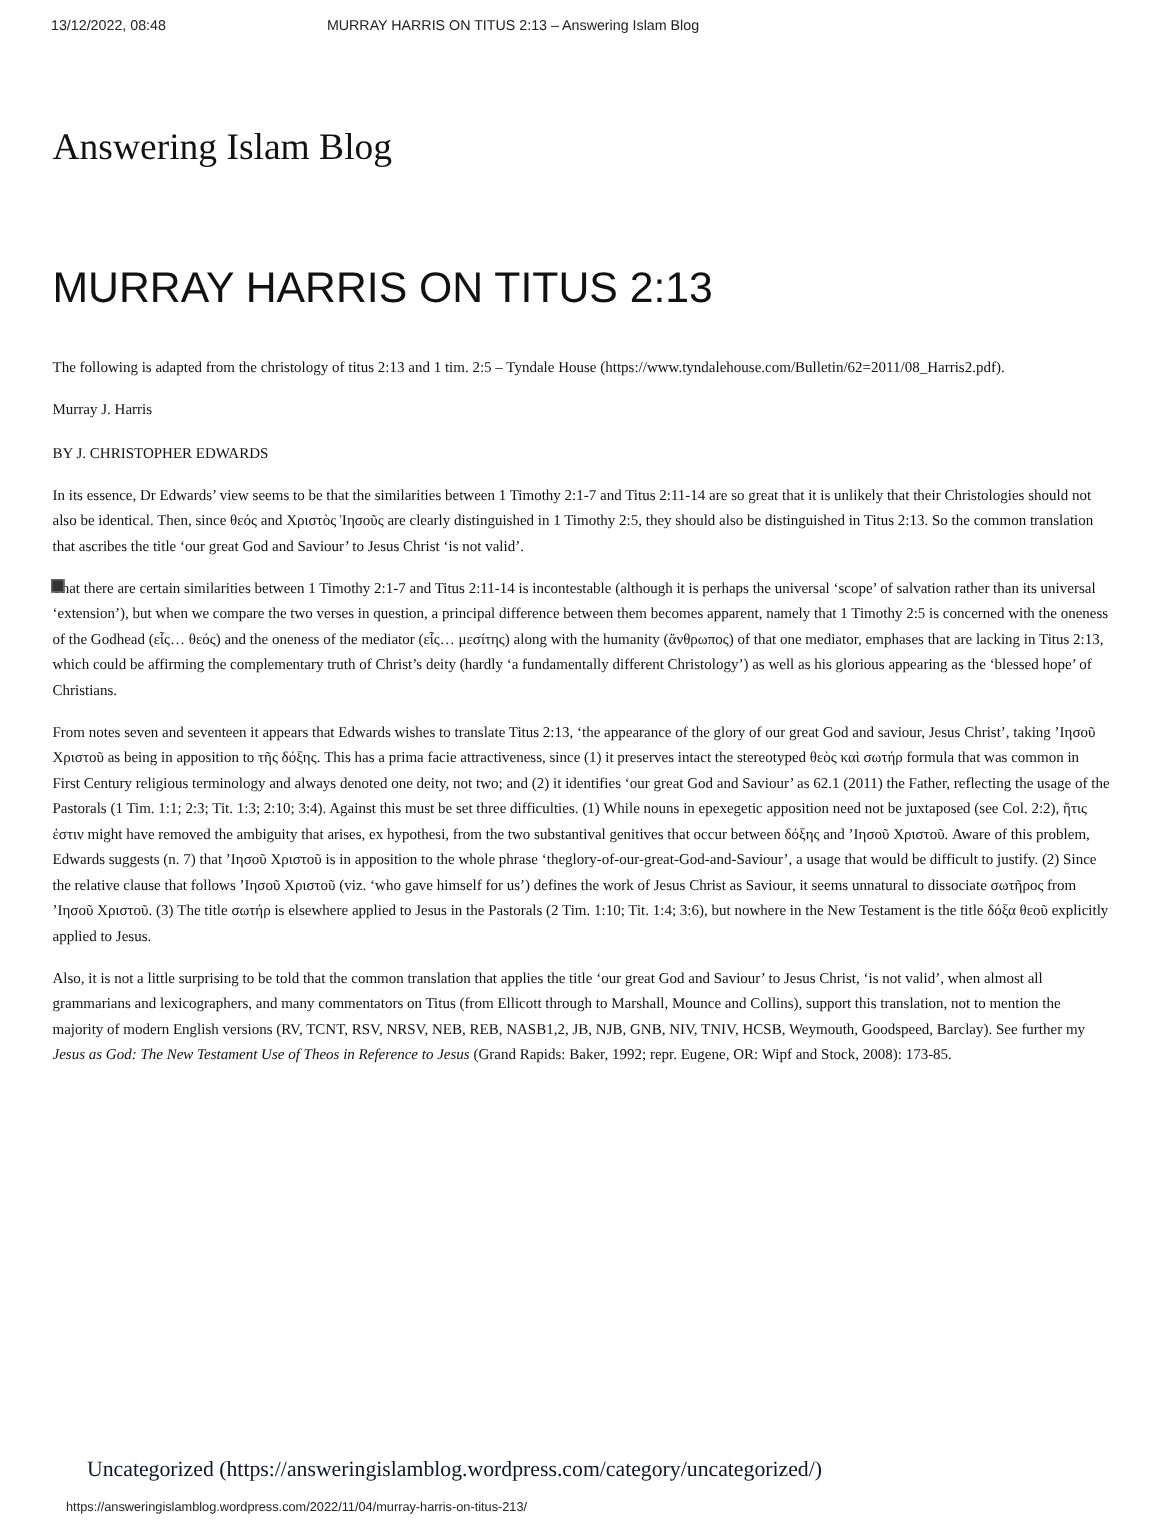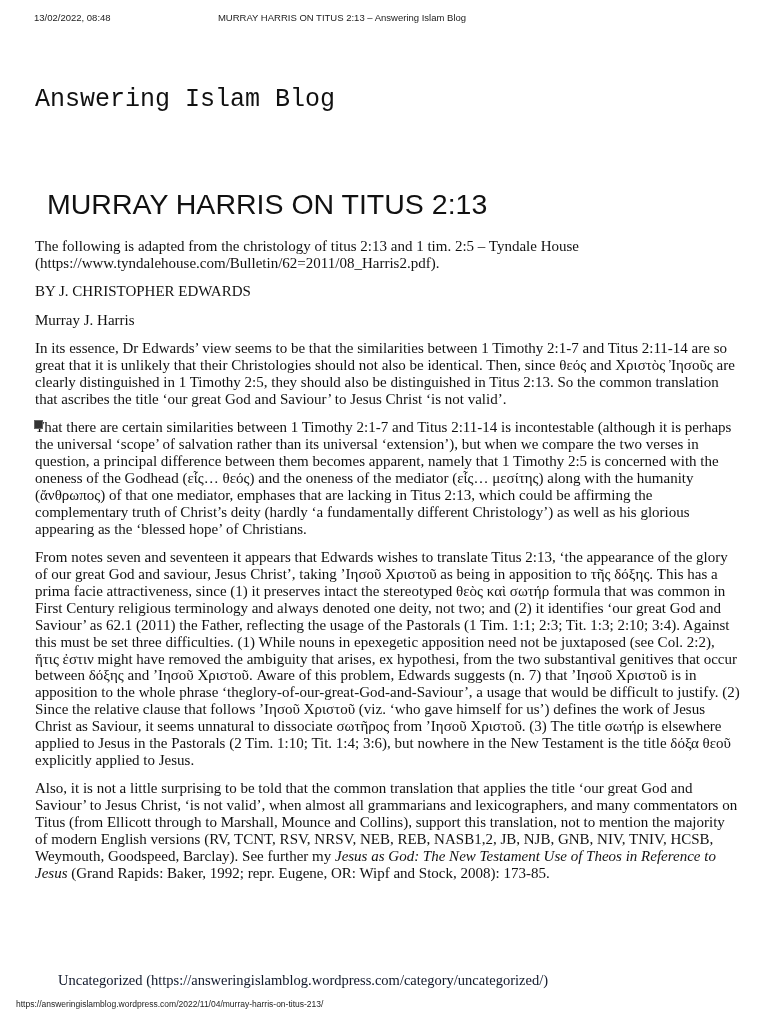--- a/index.html
+++ b/index.html
@@ -5,64 +5,64 @@
   html, body { margin: 0; padding: 0; background: #ffffff; }
   body { width: 768px; height: 1024px; position: relative; overflow: hidden; color: #111; }
   .print-header {
     position: absolute; top: 12px; left: 0; width: 768px; height: 14px;
     font-family: "Liberation Sans", sans-serif; font-size: 9.5px; color: #222;
   }
   .print-header .date { position: absolute; left: 34px; top: 0; }
   .print-header .title { position: absolute; left: 0; width: 684px; text-align: center; top: 0; }
   .blog-title {
     position: absolute; left: 35px; top: 85px;
-    font-family: Liberation Mono, monospace; font-size: 25px; color: #111; margin: 0; font-weight: normal;
+    font-family: Liberation Serif, serif; font-size: 25px; color: #111; margin: 0; font-weight: normal;
   }
   .post-title {
     position: absolute; left: 35px; top: 176px;
-    font-family: "Liberation Sans", sans-serif; font-size: 28.5px; color: #111; margin: 12px; font-weight: normal;
+    font-family: "Liberation Sans", sans-serif; font-size: 28.5px; color: #111; margin: 0; font-weight: normal;
   }
   .content {
     position: absolute; left: 35px; top: 238px; width: 705px;
-    font-family: "Liberation Serif", serif; font-size: 15px; line-height: 16.9px; color: #111;
+    font-family: "Liberation Serif", serif; font-size: 10px; line-height: 16.9px; color: #111;
   }
   .content p { margin: 0 0 11.5px 0; }
   .content em { font-style: italic; }
   .para-icon {
     position: absolute; left: -1px; top: 1px; width: 9px; height: 9px;
     background: #333; border: 1px solid #666; box-sizing: border-box;
   }
   .para-with-icon { position: relative; }
   .category {
     position: absolute; left: 58px; top: 972px;
     font-family: "Liberation Serif", serif; font-size: 14.5px; color: #0f172a;
   }
   .print-footer {
     position: absolute; top: 999px; left: 0; width: 768px;
     font-family: "Liberation Sans", sans-serif; font-size: 8.5px; color: #222;
   }
-  .print-footer .url { position: absolute; left: 16px; }
+  .print-footer .url { position: absolute; left: 44px; }
   .print-footer .page { position: absolute; right: 41px; margin-top: 32px; }
 </style>
 </head>
 <body>
 
 <div class="print-header">
-  <span class="date">13/02/2022, 08:48</span>
+  <span class="date">13/12/2022, 08:48</span>
   <span class="title">MURRAY HARRIS ON TITUS 2:13 – Answering Islam Blog</span>
 </div>
 
 <h1 class="blog-title">Answering Islam Blog</h1>
 
 <h2 class="post-title">MURRAY HARRIS ON TITUS 2:13</h2>
 
 <div class="content">
   <p>The following is adapted from the christology of titus 2:13 and 1 tim. 2:5 – Tyndale House (https://www.tyndalehouse.com/Bulletin/62=2011/08_Harris2.pdf).</p>
+  <p>Murray J. Harris</p>
   <p>BY J. CHRISTOPHER EDWARDS</p>
-  <p>Murray J. Harris</p>
   <p>In its essence, Dr Edwards’ view seems to be that the similarities between 1 Timothy 2:1-7 and Titus 2:11-14 are so great that it is unlikely that their Christologies should not also be identical. Then, since θεός and Χριστὸς Ἰησοῦς are clearly distinguished in 1 Timothy 2:5, they should also be distinguished in Titus 2:13. So the common translation that ascribes the title ‘our great God and Saviour’ to Jesus Christ ‘is not valid’.</p>
   <div class="para-with-icon">
     <span class="para-icon"></span>
     <p>That there are certain similarities between 1 Timothy 2:1-7 and Titus 2:11-14 is incontestable (although it is perhaps the universal ‘scope’ of salvation rather than its universal ‘extension’), but when we compare the two verses in question, a principal difference between them becomes apparent, namely that 1 Timothy 2:5 is concerned with the oneness of the Godhead (εἷς… θεός) and the oneness of the mediator (εἷς… μεσίτης) along with the humanity (ἄνθρωπος) of that one mediator, emphases that are lacking in Titus 2:13, which could be affirming the complementary truth of Christ’s deity (hardly ‘a fundamentally different Christology’) as well as his glorious appearing as the ‘blessed hope’ of Christians.</p>
   </div>
   <p>From notes seven and seventeen it appears that Edwards wishes to translate Titus 2:13, ‘the appearance of the glory of our great God and saviour, Jesus Christ’, taking ’Ιησοῦ Χριστοῦ as being in apposition to τῆς δόξης. This has a prima facie attractiveness, since (1) it preserves intact the stereotyped θεὸς καὶ σωτήρ formula that was common in First Century religious terminology and always denoted one deity, not two; and (2) it identifies ‘our great God and Saviour’ as 62.1 (2011) the Father, reflecting the usage of the Pastorals (1 Tim. 1:1; 2:3; Tit. 1:3; 2:10; 3:4). Against this must be set three difficulties. (1) While nouns in epexegetic apposition need not be juxtaposed (see Col. 2:2), ἥτις ἐστιν might have removed the ambiguity that arises, ex hypothesi, from the two substantival genitives that occur between δόξης and ’Ιησοῦ Χριστοῦ. Aware of this problem, Edwards suggests (n. 7) that ’Ιησοῦ Χριστοῦ is in apposition to the whole phrase ‘theglory-of-our-great-God-and-Saviour’, a usage that would be difficult to justify. (2) Since the relative clause that follows ’Ιησοῦ Χριστοῦ (viz. ‘who gave himself for us’) defines the work of Jesus Christ as Saviour, it seems unnatural to dissociate σωτῆρος from ’Ιησοῦ Χριστοῦ. (3) The title σωτήρ is elsewhere applied to Jesus in the Pastorals (2 Tim. 1:10; Tit. 1:4; 3:6), but nowhere in the New Testament is the title δόξα θεοῦ explicitly applied to Jesus.</p>
   <p><span>Also, it is not a little surprising to be told that the common translation that applies the title ‘our great God and Saviour’ to Jesus Christ, ‘is not valid’, when almost all grammarians and lexicographers, and many commentators on Titus (from Ellicott through to Marshall, Mounce and Collins), support this translation, not to mention the majority of modern English versions (RV, TCNT, RSV, NRSV, NEB, REB, NASB1,2, JB, NJB, GNB, NIV, TNIV, HCSB, Weymouth, Goodspeed, Barclay). See further my </span><em>Jesus as God: The New Testament Use of Theos in Reference to Jesus</em><span> (Grand Rapids: Baker, 1992; repr. Eugene, OR: Wipf and Stock, 2008): 173-85.</span></p>
 </div>
 
 <div class="category">Uncategorized (https://answeringislamblog.wordpress.com/category/uncategorized/)</div>

